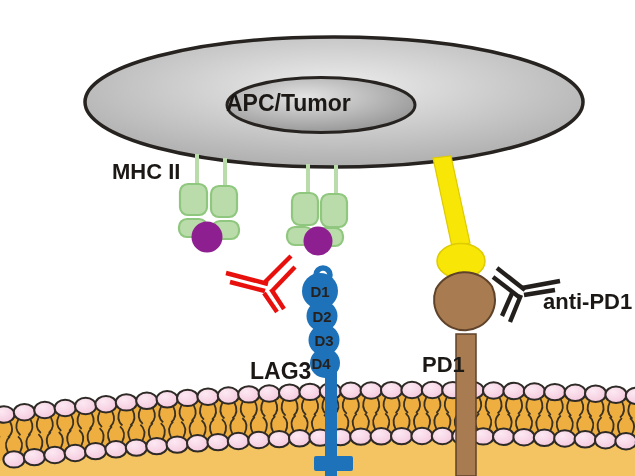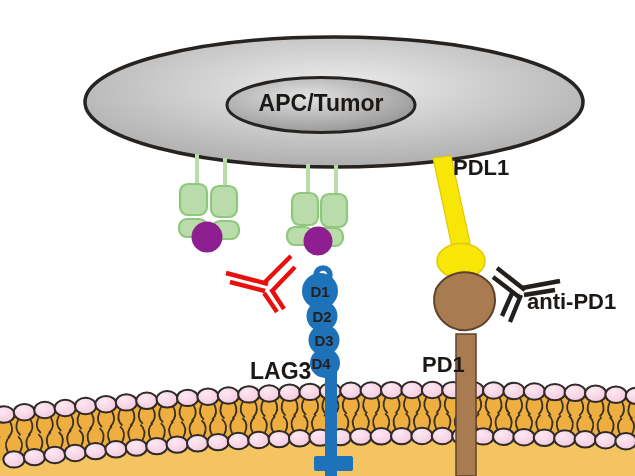--- a/index.html
+++ b/index.html
@@ -7,21 +7,21 @@
     position:relative;width:635px;height:476px;overflow:hidden;
     background:#ffffff;font-family:"Liberation Sans",sans-serif;
   }
   #scene{position:absolute;left:0;top:0;}
   .lbl{
     position:absolute;font-weight:700;color:#1b1815;
     white-space:nowrap;letter-spacing:0px;line-height:1;
   }
   .fs22{font-size:22px;}
   .fs23{font-size:23px;text-align:right;}
-  #lbl-cell{width:190px;text-align:center;}
+  #lbl-cell{width:190px;text-align:left;}
   .dlabel{font-weight:700;font-size:15px;}
 </style>
 </head>
 <body>
 
 <div id="stage">
 
   <svg id="scene" width="635" height="476" viewBox="0 0 635 476">
 
     <defs>
@@ -300,17 +300,17 @@
       <line x1="525" y1="290" x2="497" y2="268"></line>
       <line x1="519" y1="297" x2="493" y2="277"></line>
       <line x1="522" y1="288" x2="560" y2="281"></line>
       <line x1="524" y1="295" x2="555" y2="290"></line>
       <line x1="521" y1="295" x2="510" y2="322"></line>
       <line x1="513" y1="291" x2="502" y2="316"></line>
     </g>
   </svg>
 
   <div class="lbl fs23" id="lbl-cell" style="left:226px;top:92px;">APC/Tumor</div>
-  <div class="lbl fs22" style="left:453px;top:157px;">PDL1</div>
+  <div class="lbl fs22" style="left:112px;top:161px;">MHC II</div>
   <div class="lbl fs23" style="left:250px;top:360px;">LAG3</div>
   <div class="lbl fs22" style="left:422px;top:354px;">PD1</div>
-  <div class="lbl fs22" style="left:527px;top:291px;">anti-PD1</div>
+  <div class="lbl fs22" style="left:543px;top:291px;">anti-PD1</div>
 </div>
 
 </body></html>

